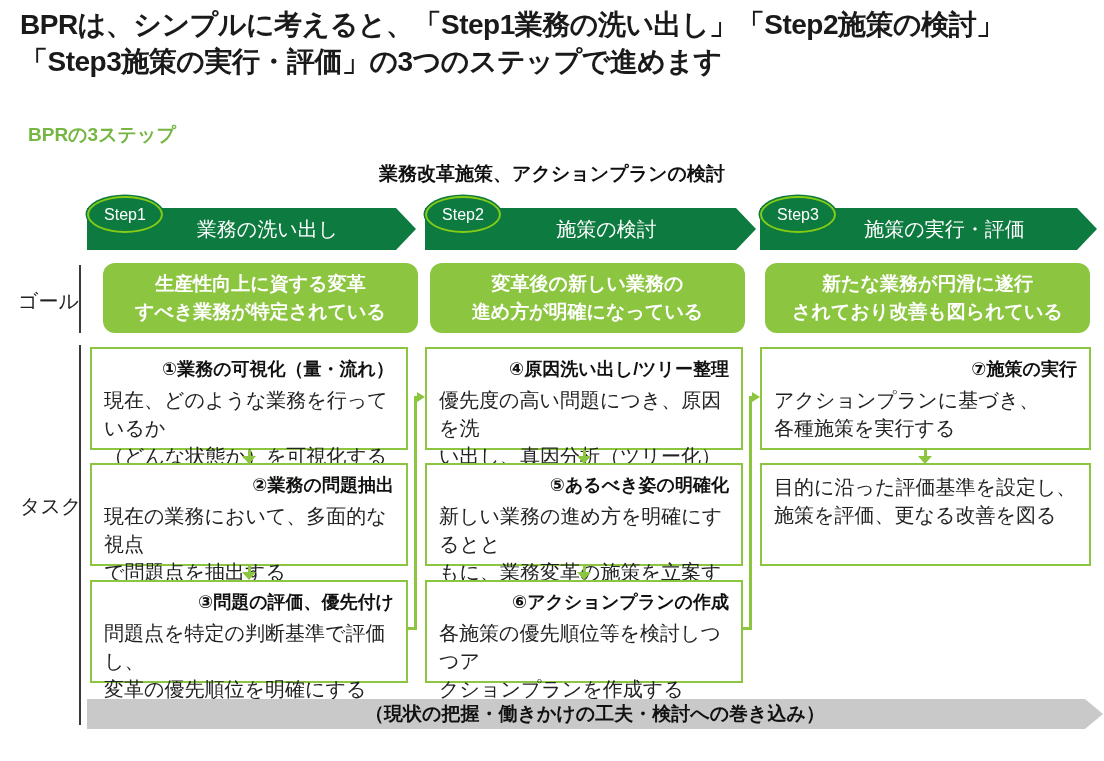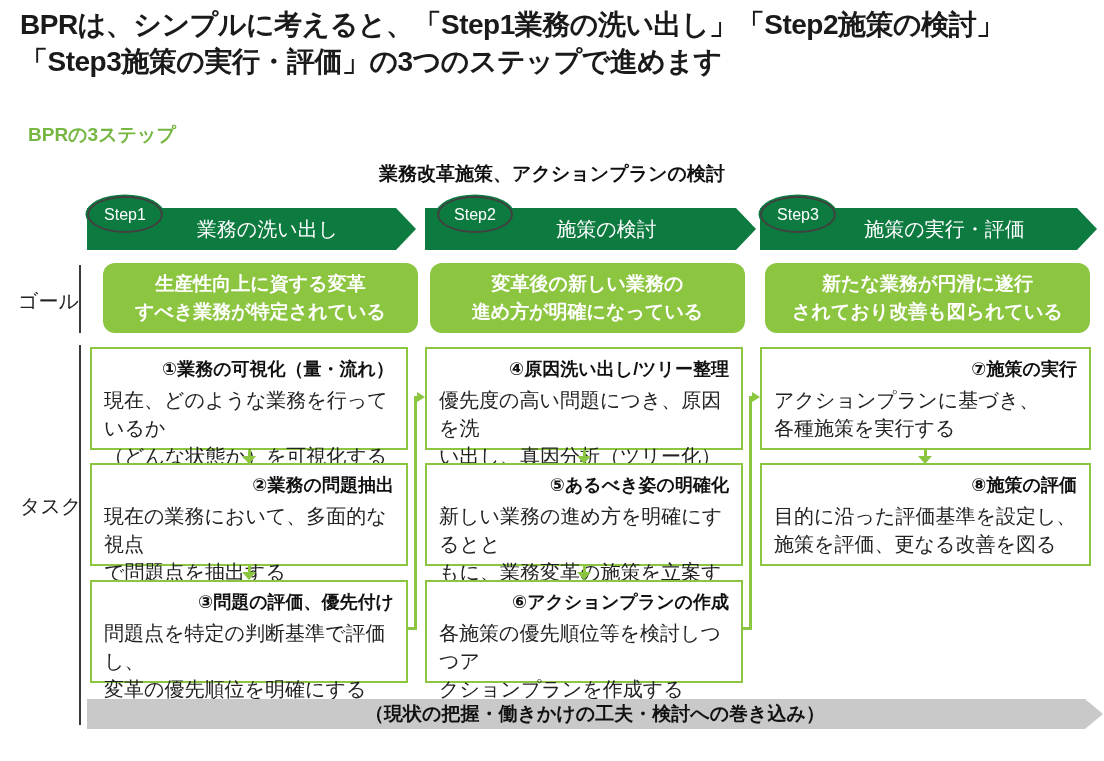--- a/index.html
+++ b/index.html
@@ -14,24 +14,24 @@
   .diagram-header{position:absolute;left:87px;top:161px;width:930px;text-align:center;
                   font-size:19px;font-weight:bold;color:#111;}
   .step-arrow{position:absolute;top:208px;height:42px;background:#0d7a3f;color:#fff;
               display:flex;align-items:center;justify-content:center;font-size:20px;
               padding-left:58px;padding-right:26px;box-sizing:border-box;
               clip-path:polygon(0 0,calc(100% - 20px) 0,100% 50%,calc(100% - 20px) 100%,0 100%);}
   .s1{left:87px;width:329px;}
   .s2{left:425px;width:331px;}
   .s3{left:760px;width:337px;}
   .step-badge{position:absolute;top:196px;width:76px;height:37px;background:#0d7a3f;
-              border:2px solid #404040;border-radius:50%;box-shadow:0 0 0 1.5px #0d7a3f;
+              border:2px solid #84cc16;border-radius:50%;box-shadow:0 0 0 1.5px #0d7a3f;
               color:#fff;font-size:16px;display:flex;align-items:center;justify-content:center;
               box-sizing:border-box;z-index:3;}
-  .b1{left:87px;} .b2{left:425px;margin-left:12px;} .b3{left:760px;}
+  .b1{left:87px;} .b2{left:425px;} .b3{left:760px;}
   .row-label{position:absolute;font-size:20px;color:#222;}
   .goal-label{left:18px;top:288px;}
   .task-label{left:20px;top:493px;}
   .vline{position:absolute;width:2px;background:#3a3a3a;}
   .goal-vline{left:79px;top:265px;height:68px;}
   .task-vline{left:79px;top:345px;height:380px;}
   .goal-box{position:absolute;top:263px;height:70px;background:#8cc540;border-radius:12px;
             color:#fff;font-weight:bold;font-size:19px;line-height:1.45;display:flex;
             align-items:center;justify-content:center;text-align:center;white-space:pre-line;}
   .g1{left:95px;width:315px;margin-left:8px;}
@@ -129,21 +129,20 @@
     <div class="task-title">⑥アクションプランの作成</div>
     <div class="task-body">各施策の優先順位等を検討しつつア
 クションプランを作成する</div>
   </div>
   <div class="task-box t7">
     <div class="task-title">⑦施策の実行</div>
     <div class="task-body">アクションプランに基づき、
 各種施策を実行する</div>
   </div>
   <div class="task-box t8">
-    <div class="task-title">⑧施策の評価</div>
     <div class="task-body">目的に沿った評価基準を設定し、
 施策を評価、更なる改善を図る</div>
   </div>
 
   <div class="darrow" style="left:242px;top:450px;">
       <div class="stem"></div>
       <div class="head"></div>
     </div>
   <div class="darrow" style="left:242px;top:566px;">
       <div class="stem"></div>

